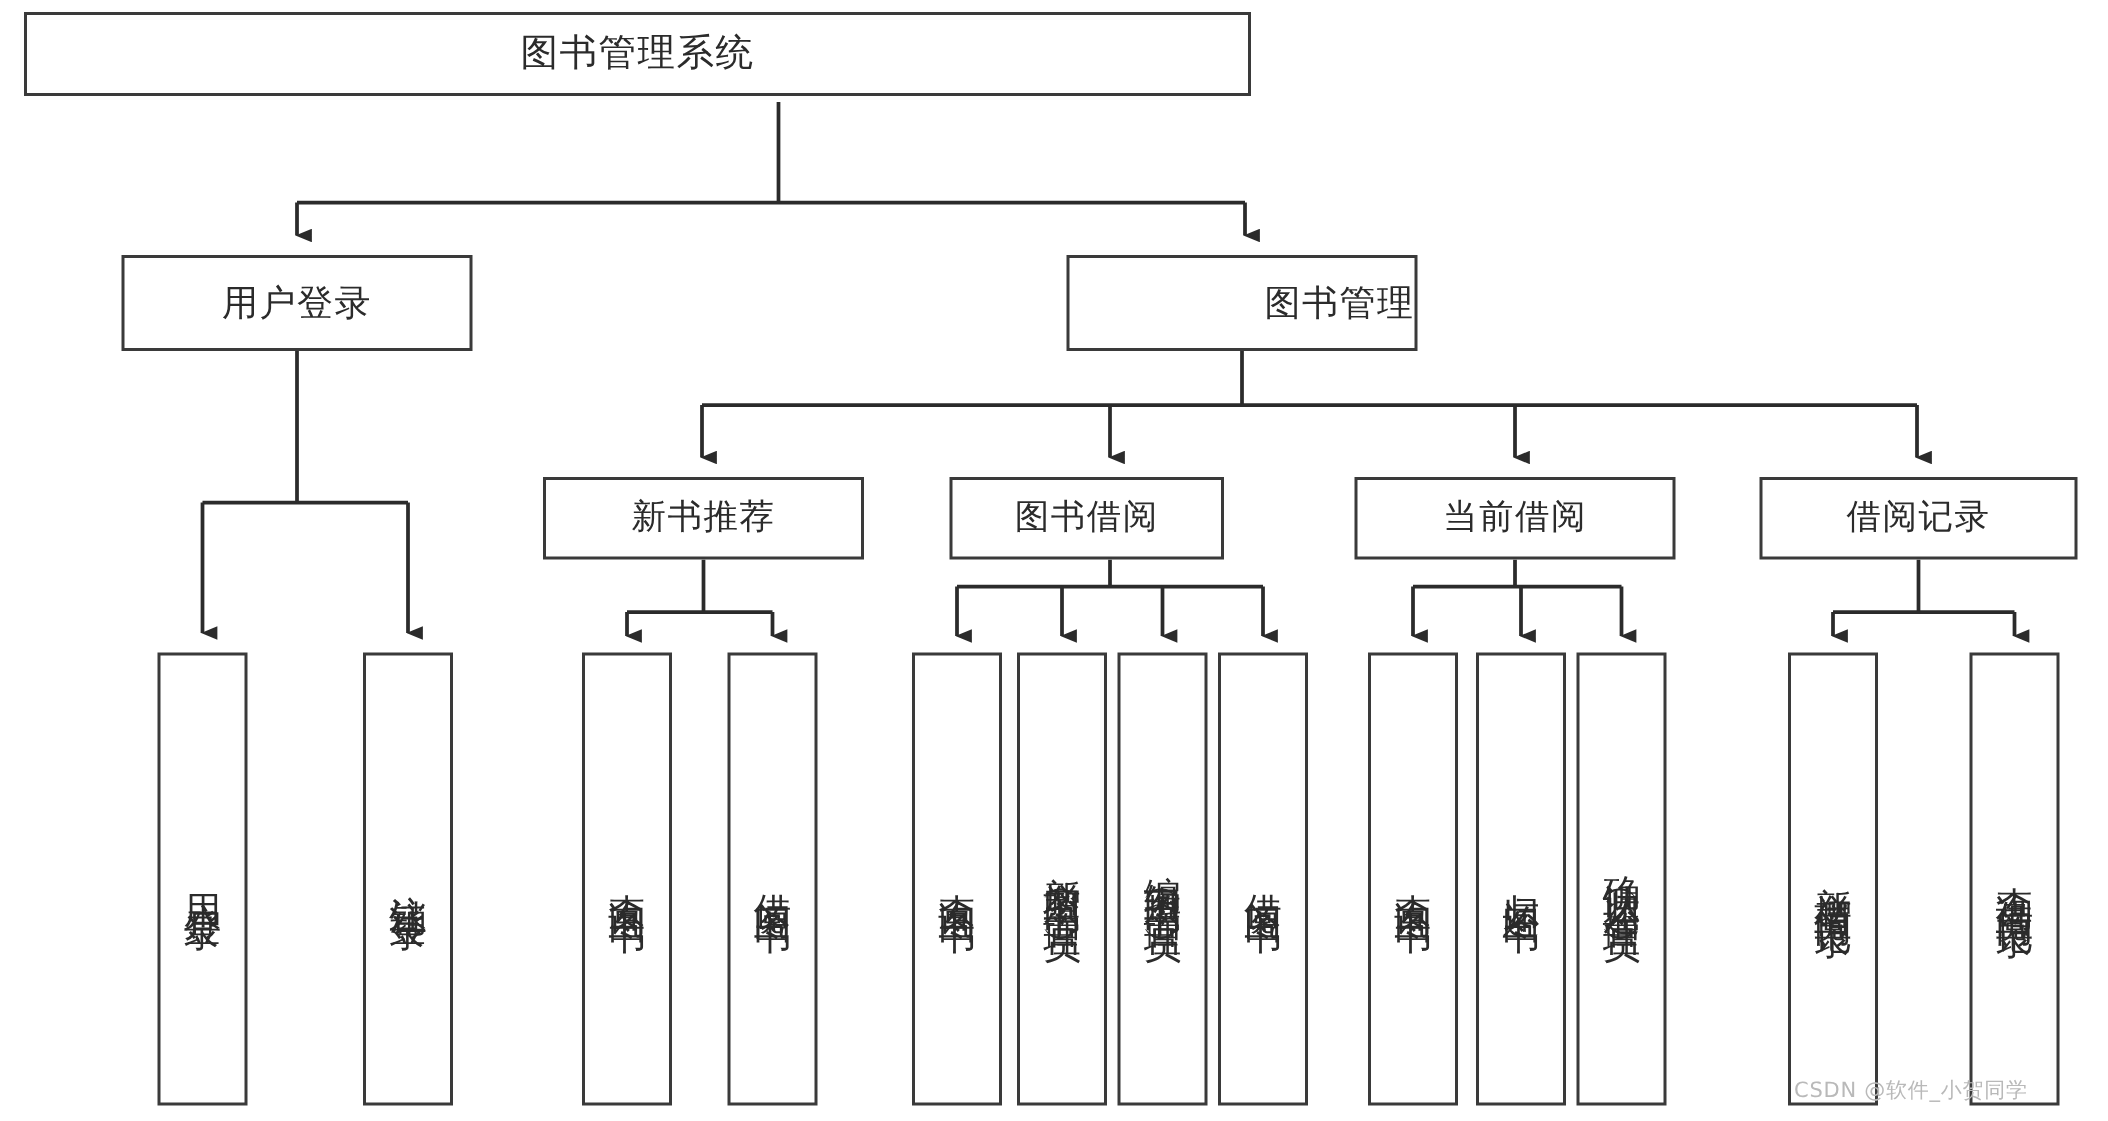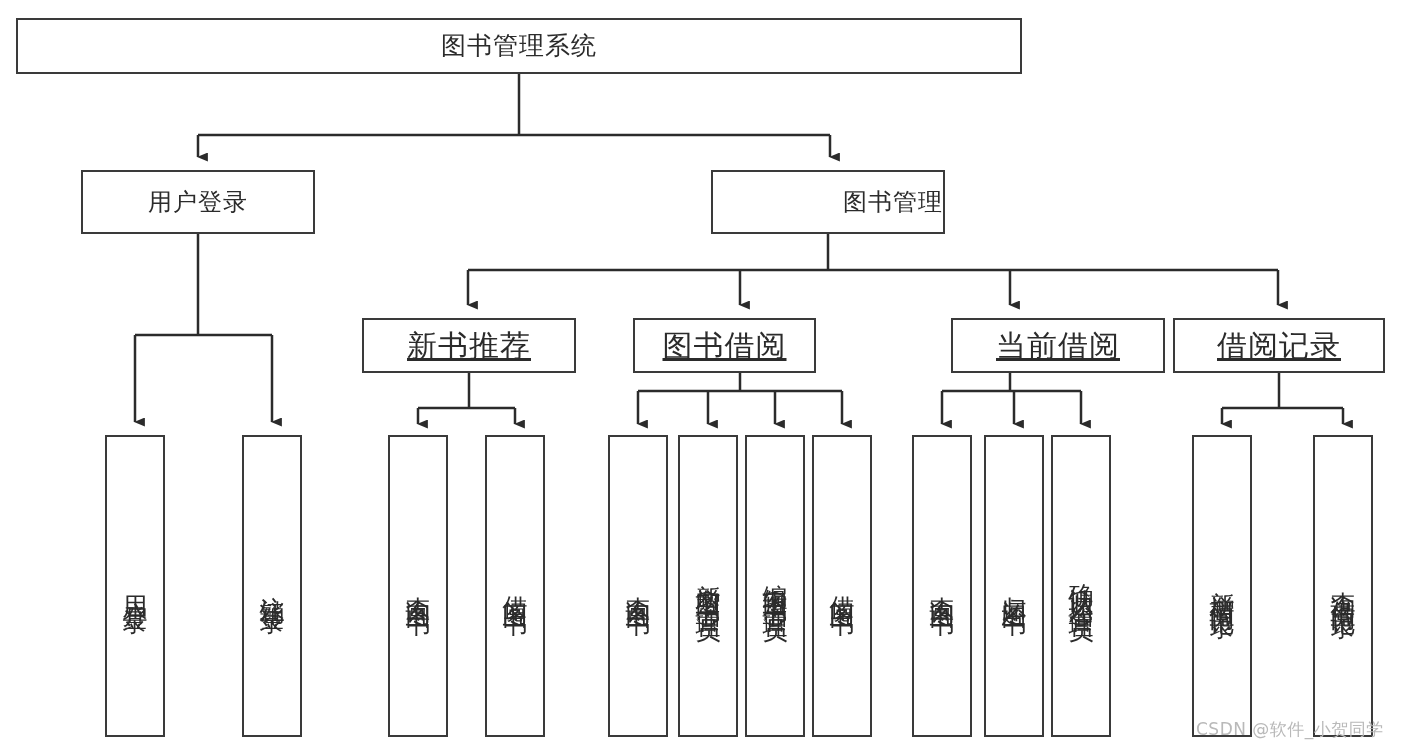--- a/index.html
+++ b/index.html
@@ -39,34 +39,34 @@
   }
   .node .label {
     color: #2b2b2b;
     letter-spacing: 1px;
     line-height: 1.25;
     text-align: center;
     white-space: nowrap;
   }
   .node-root .label { font-size: 25px; }
   .node-l1 .label  { font-size: 24px; }
-  .node-l2 .label  { font-size: 30px; text-decoration: underline; }
+  .node-l2 .label  { font-size: 23px; }
   .node-leaf {
     border-width: 2.5px;
   }
   .node-leaf .label {
     writing-mode: vertical-rl;
     text-orientation: upright;
     font-size: 25px;
     letter-spacing: 5px;
     line-height: 1;
   }
   .watermark {
     position: absolute;
-    font-size: 17px;
+    font-size: 14px;
     color: #b9b9b9;
     letter-spacing: 0.5px;
     white-space: nowrap;
     z-index: 5;
     font-family: "DejaVu Sans", "Liberation Sans", sans-serif;
   }
 </style>
 </head>
 <body>
 
@@ -116,38 +116,38 @@
       <path d="M 1014 391 L 1014 424" marker-end="url(#arrow)"></path>
       <path d="M 1081 391 L 1081 424" marker-end="url(#arrow)"></path>
 
       <path d="M 1279 373 L 1279 408"></path>
       <path d="M 1222 408 L 1343 408"></path>
       <path d="M 1222 408 L 1222 424" marker-end="url(#arrow)"></path>
       <path d="M 1343 408 L 1343 424" marker-end="url(#arrow)"></path>
     </g>
   </svg>
 
-  <div class="node node-root" style="left:16px; top:18px; width:1006px; height:56px;font-family:Liberation Serif, serif;">
+  <div class="node node-root" style="left:16px; top:8px; width:818px; height:56px;font-family:Liberation Serif, serif;">
     <span class="label">图书管理系统</span>
   </div>
 
   <div class="node node-l1" style="left:81px; top:170px; width:234px; height:64px;">
     <span class="label">用户登录</span>
   </div>
   <div class="node node-l1" style="left:711px; top:170px; width:234px; height:64px;justify-content:flex-end;">
     <span class="label">图书管理</span>
   </div>
 
   <div class="node node-l2" style="left:362px; top:318px; width:214px; height:55px;">
     <span class="label">新书推荐</span>
   </div>
   <div class="node node-l2" style="left:633px; top:318px; width:183px; height:55px;">
     <span class="label">图书借阅</span>
   </div>
-  <div class="node node-l2" style="left:903px; top:318px; width:214px; height:55px;margin-left:48px;">
+  <div class="node node-l2" style="left:903px; top:318px; width:214px; height:55px;">
     <span class="label">当前借阅</span>
   </div>
   <div class="node node-l2" style="left:1173px; top:318px; width:212px; height:55px;">
     <span class="label">借阅记录</span>
   </div>
 
   <div class="node node-leaf" style="left:105px; top:435px; width:60px; height:302px;">
     <span class="label">用户登录</span>
   </div>
   <div class="node node-leaf" style="left:242px; top:435px; width:60px; height:302px;">

